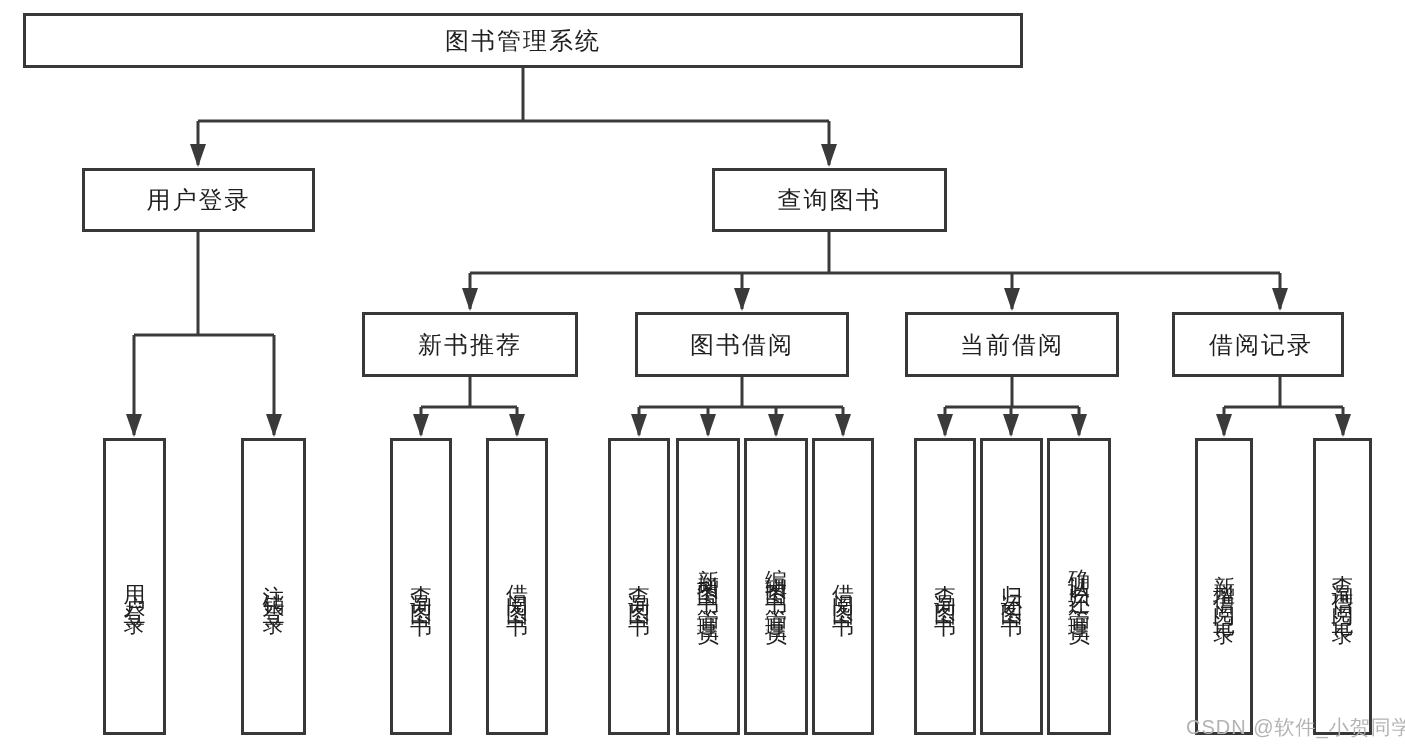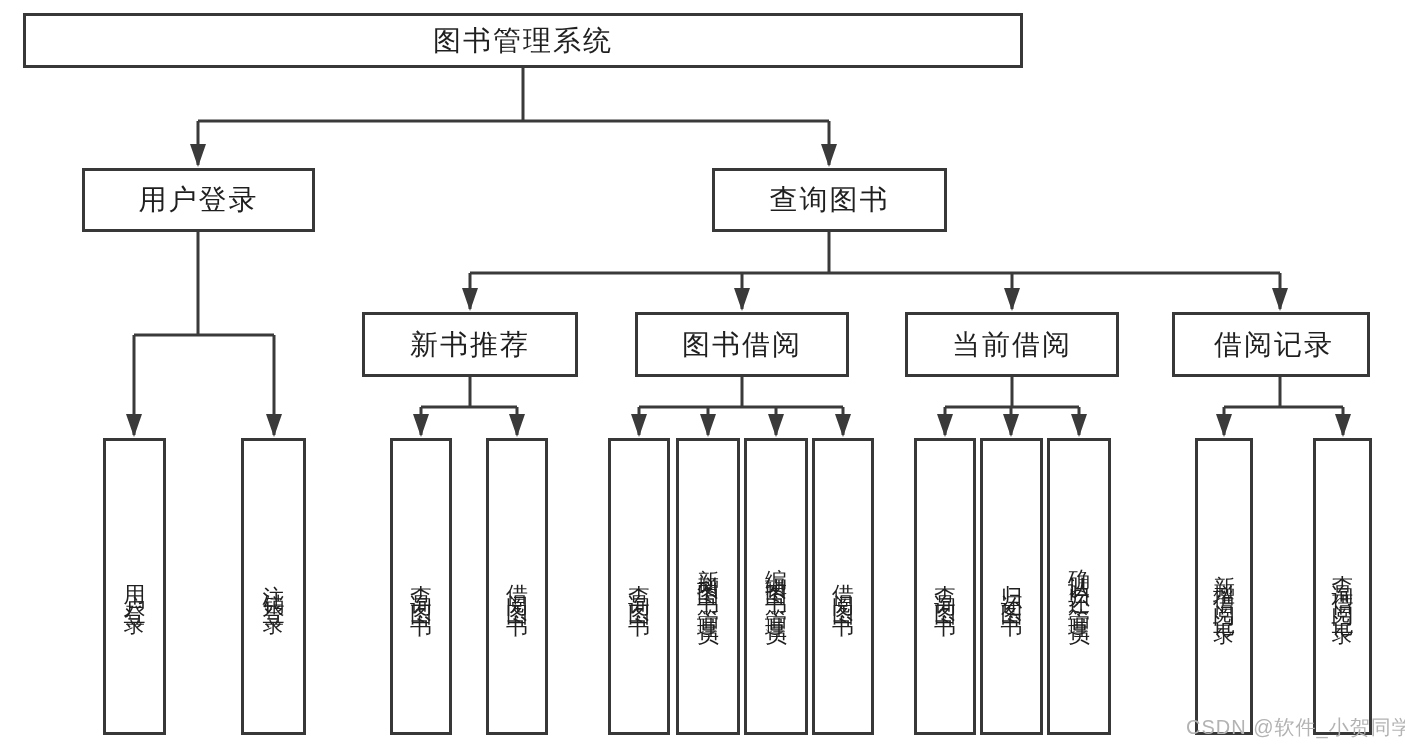--- a/index.html
+++ b/index.html
@@ -15,42 +15,42 @@
   #wires polygon{fill:#3a3a3a;stroke:none;}
   .node{
     position:absolute;
     box-sizing:border-box;
     border:3px solid #383838;
     background:#ffffff;
     display:flex;align-items:center;justify-content:center;
     color:#1f1f1f;
   }
   .hlabel{
-    font-size:28px;
+    font-size:24px;
     letter-spacing:2px;
     color:#1f1f1f;
     white-space:nowrap;
   }
   .leaf .vlabel{
     writing-mode:vertical-rl;
     text-orientation:mixed;
     font-size:22px;
     letter-spacing:10px;
     color:#1f1f1f;
     line-height:1;
   }
   .leaf.dense .vlabel{letter-spacing:8px;}
   
   #n-root{left:23px;top:13px;width:1000px;height:55px;}
   #n-l2-0{left:82px;top:168px;width:233px;height:64px;}
   #n-l2-1{left:712px;top:168px;width:235px;height:64px;}
   #n-l3-0{left:362px;top:312px;width:216px;height:65px;}
   #n-l3-1{left:635px;top:312px;width:214px;height:65px;}
   #n-l3-2{left:905px;top:312px;width:214px;height:65px;}
-  #n-l3-3{left:1172px;top:312px;width:198px;height:65px;padding-left:6px;}
+  #n-l3-3{left:1172px;top:312px;width:172px;height:65px;padding-left:6px;}
   .leaf{top:438px;height:297px;}
   #lf-0{left:103px;width:63px;}
   #lf-1{left:241px;width:65px;}
   #lf-2{left:390px;width:62px;}
   #lf-3{left:486px;width:62px;}
   #lf-4{left:608px;width:62px;}
   #lf-5{left:676px;width:64px;}
   #lf-6{left:744px;width:64px;}
   #lf-7{left:812px;width:62px;}
   #lf-8{left:914px;width:62px;}

